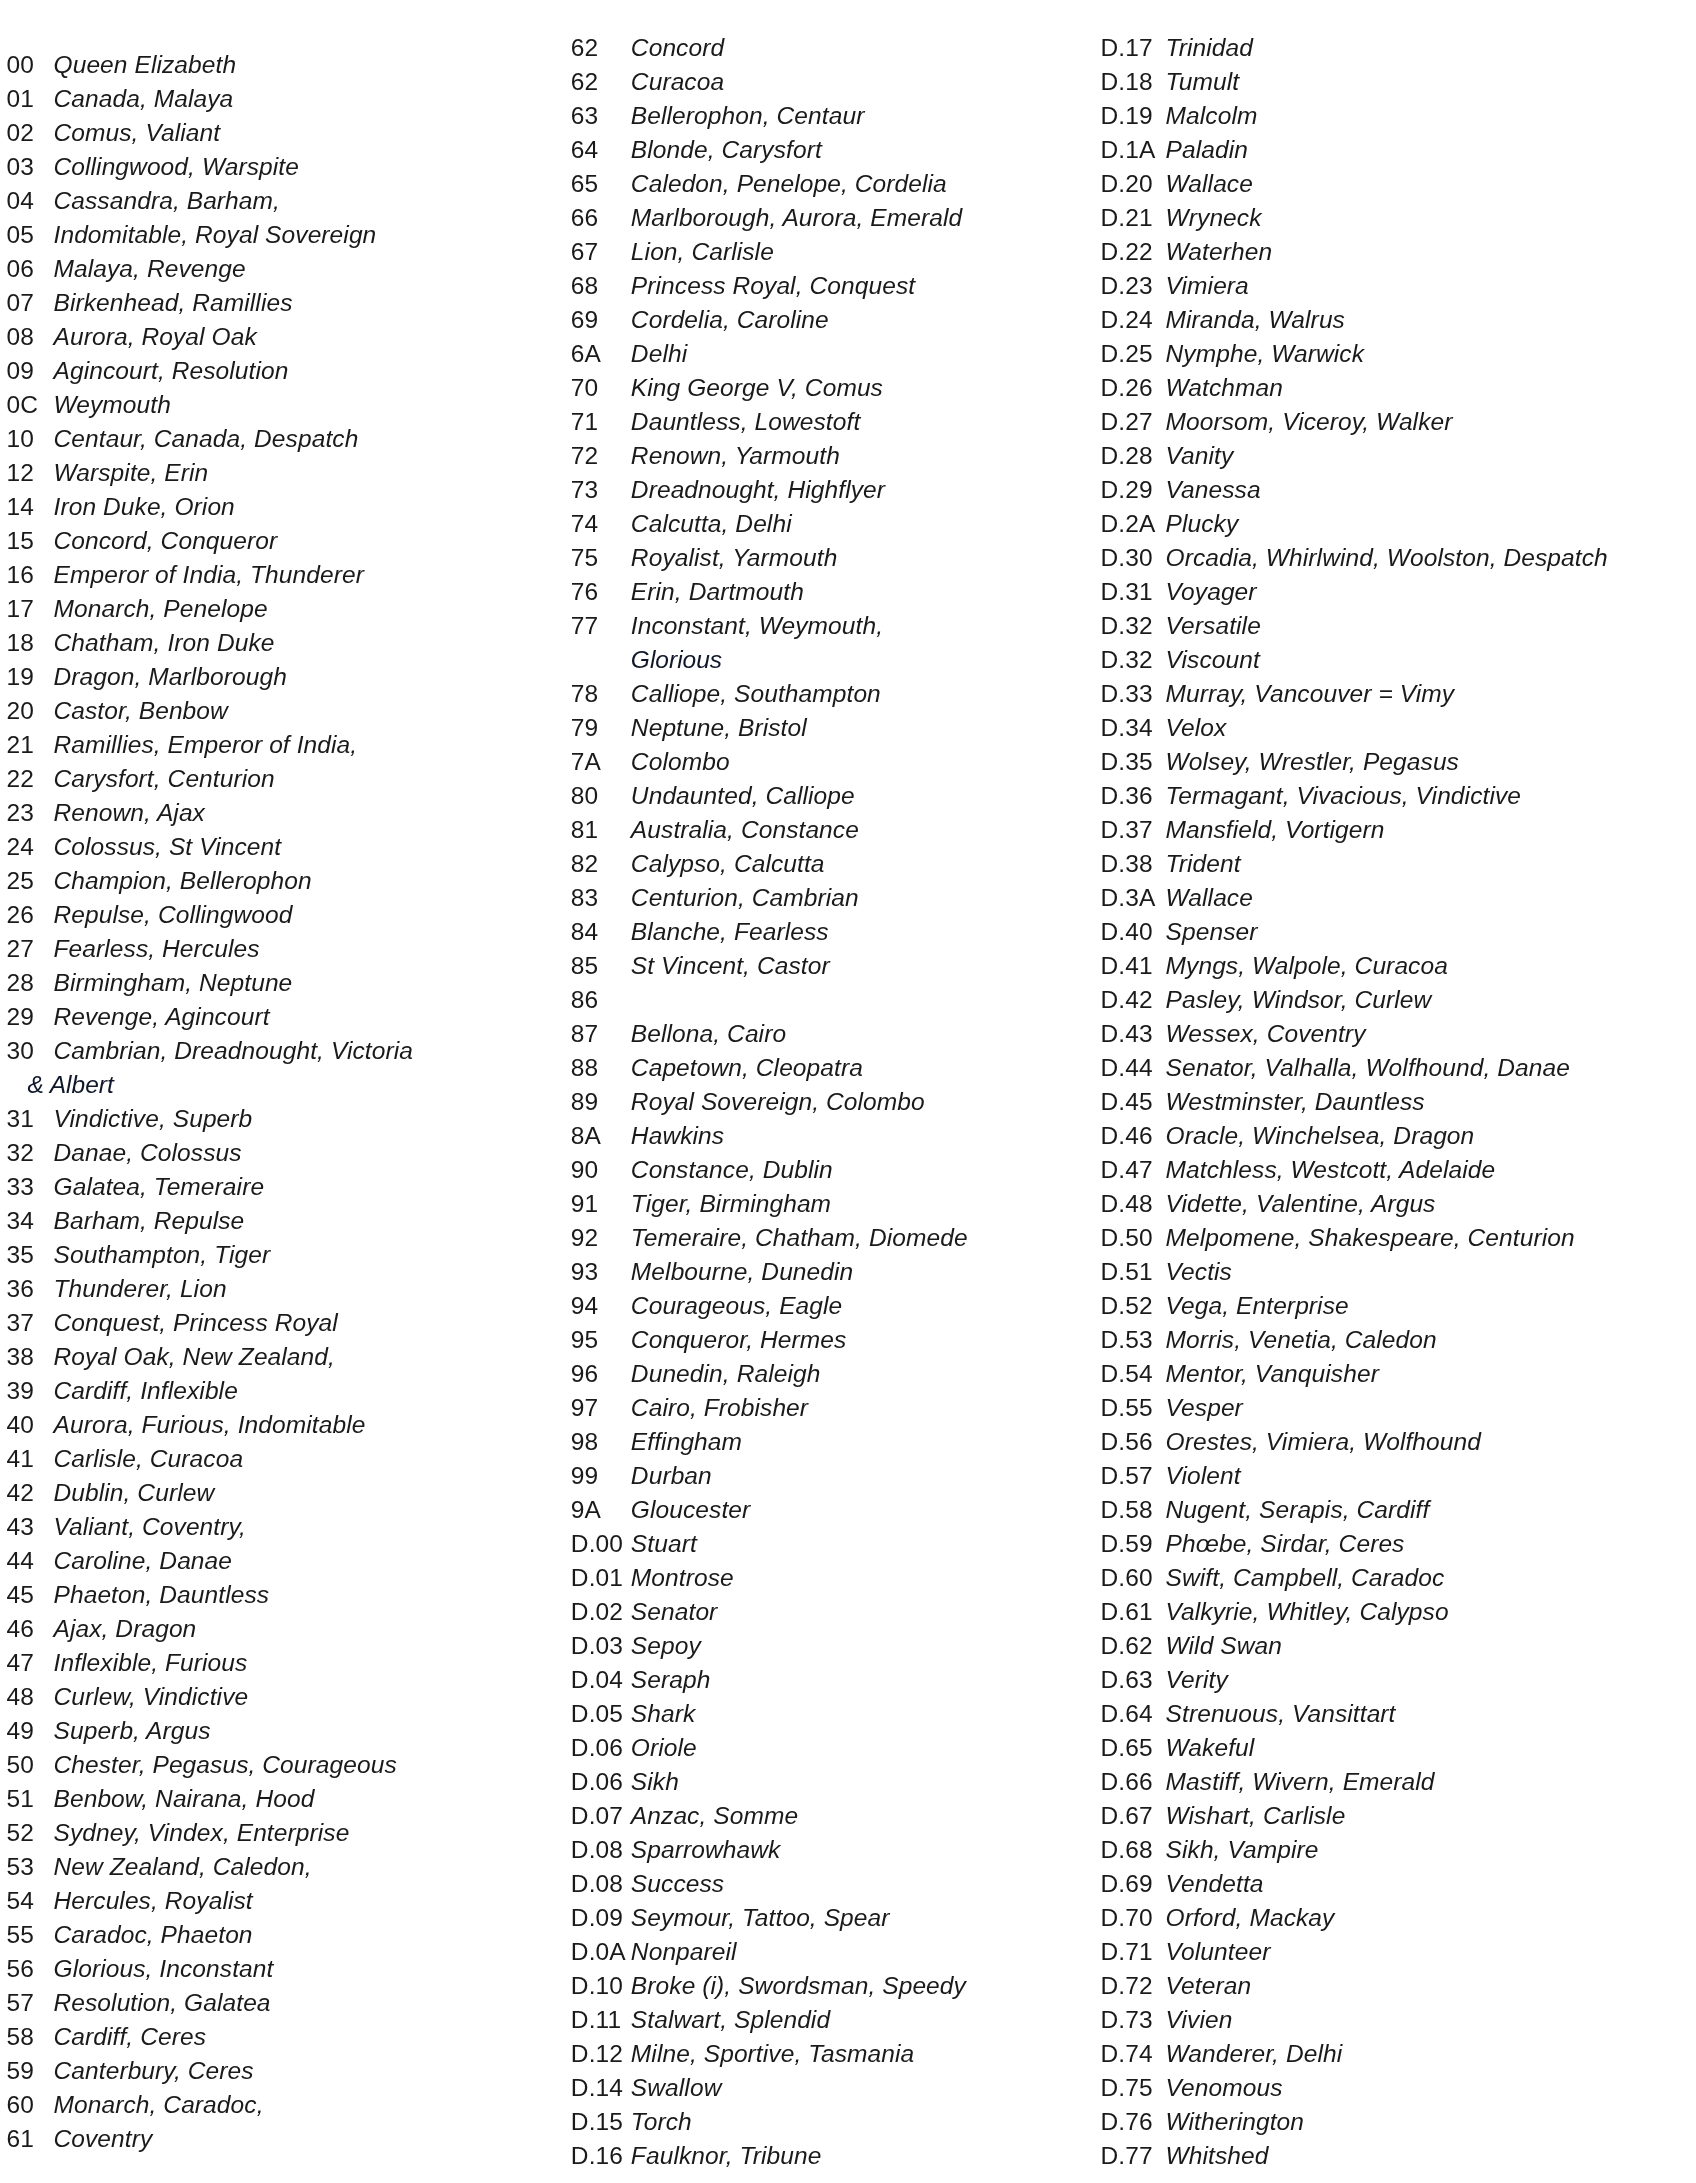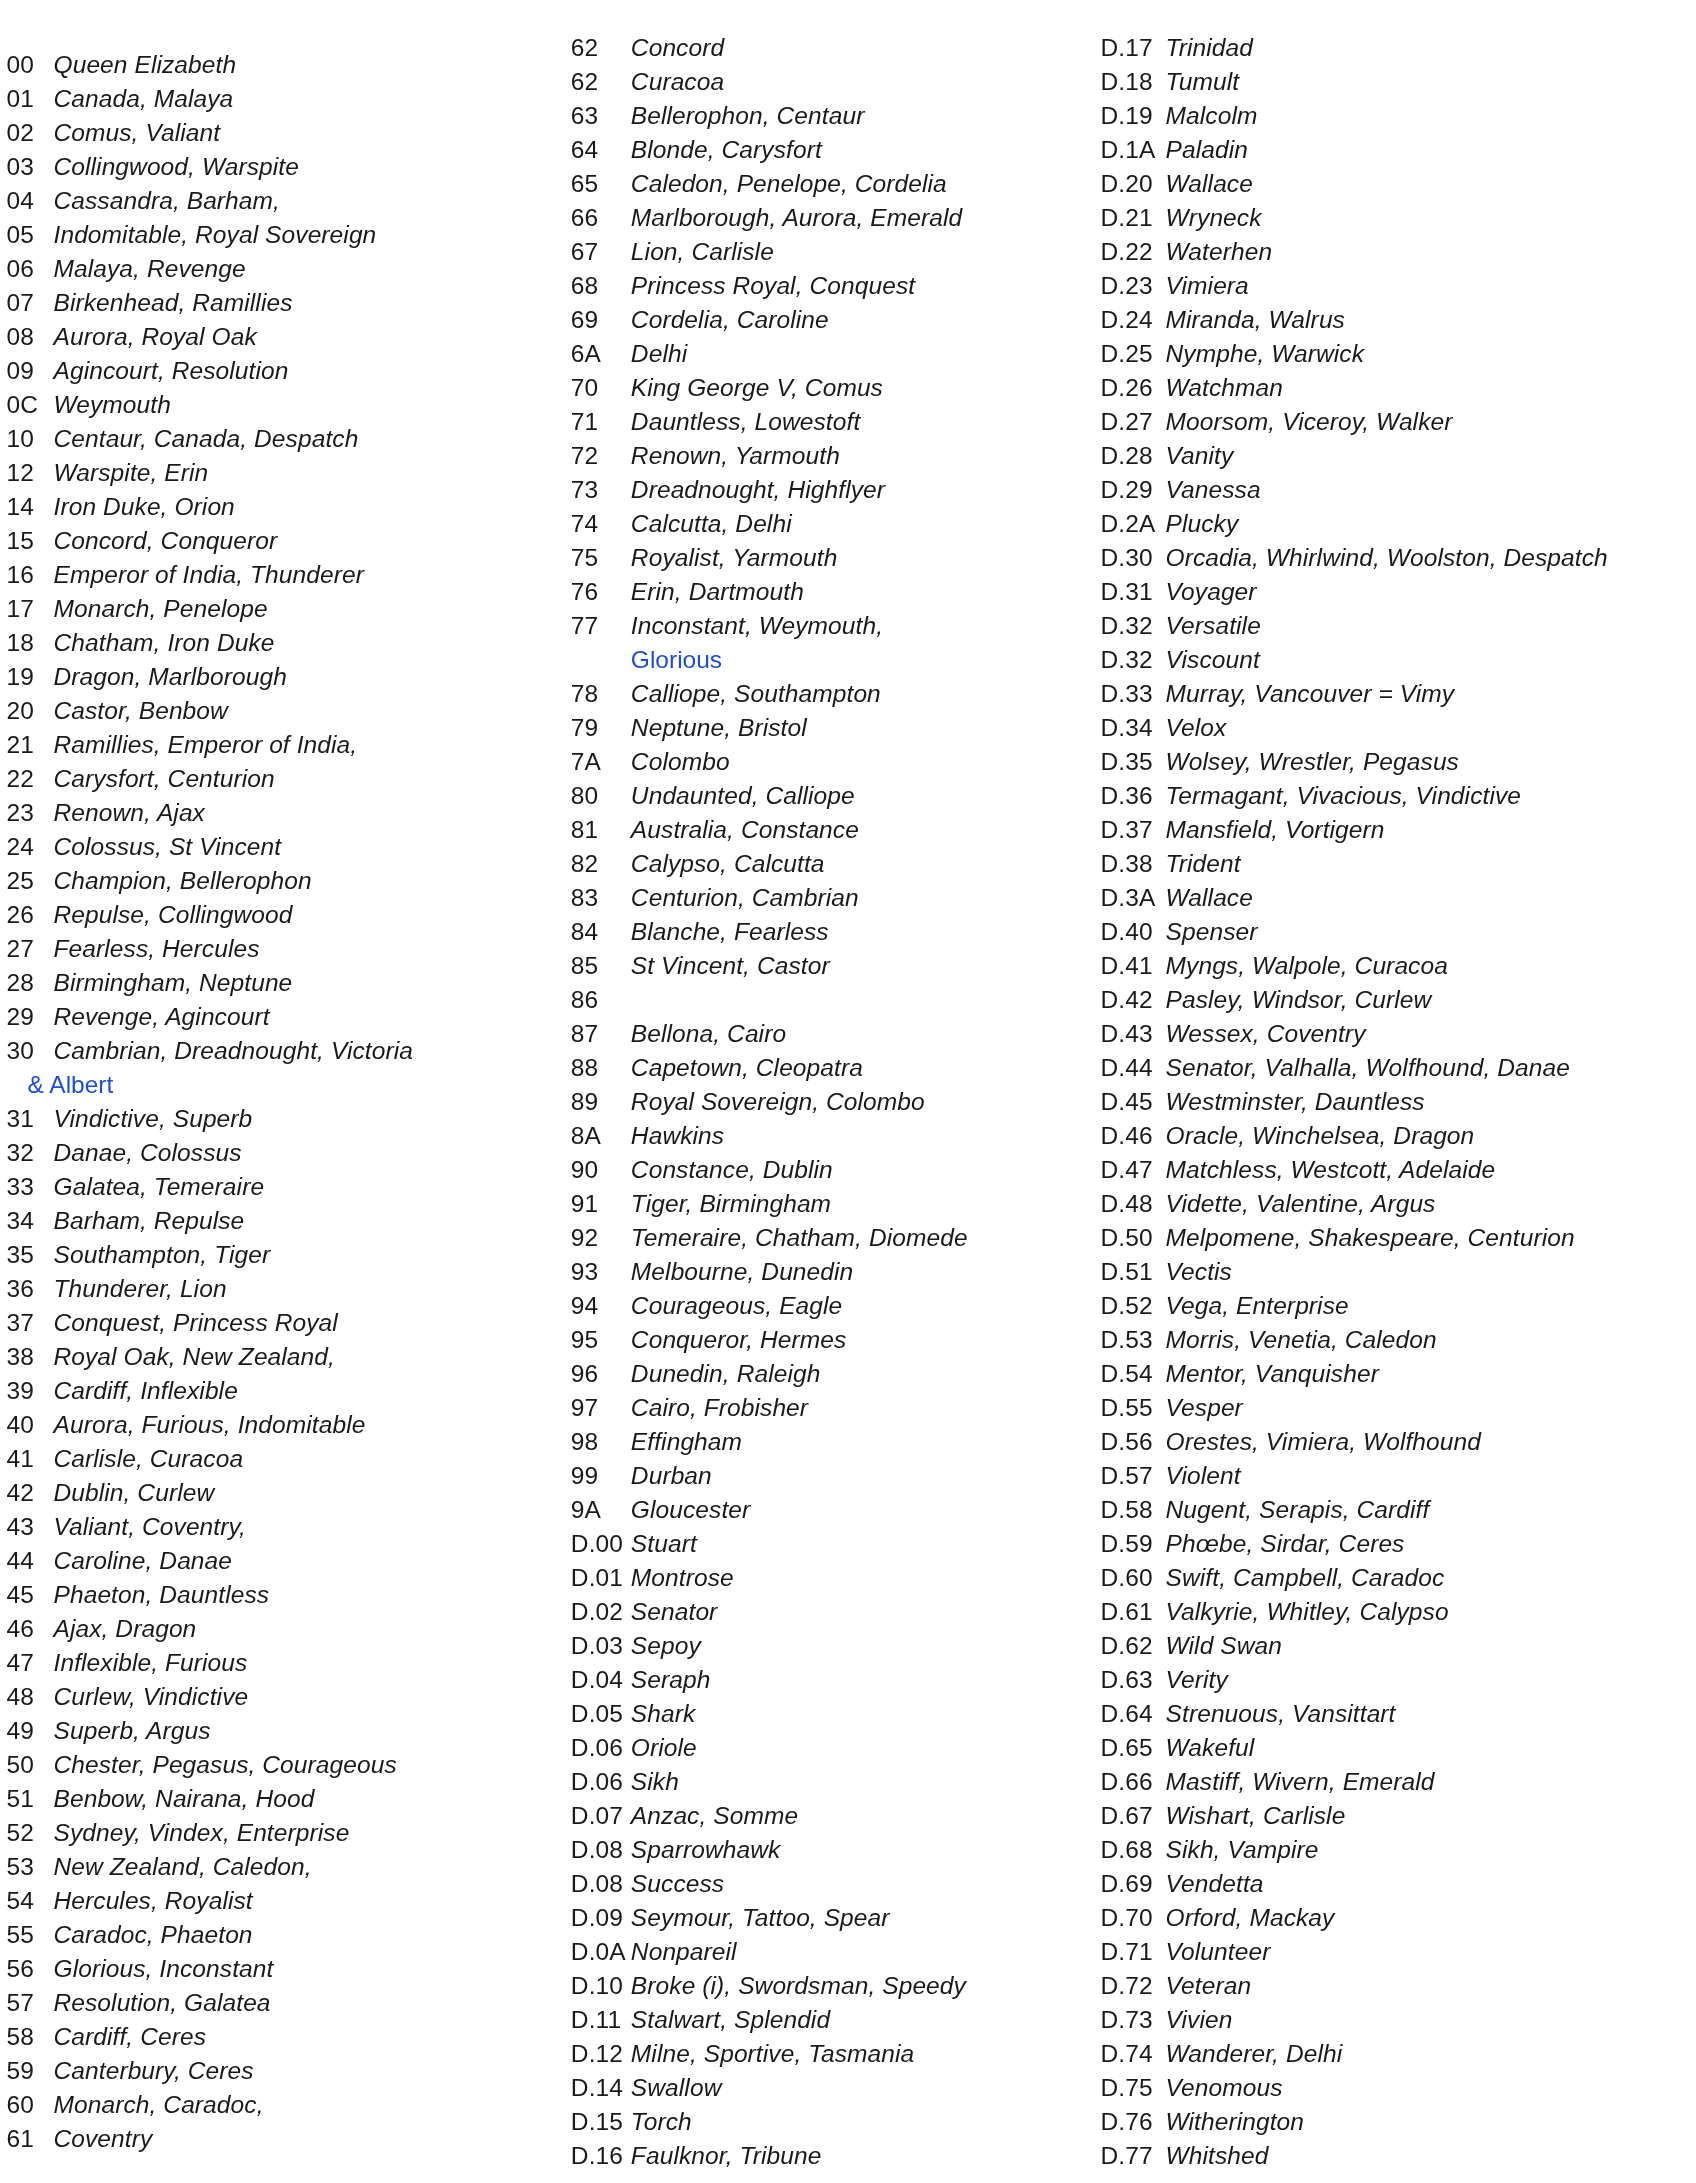--- a/index.html
+++ b/index.html
@@ -59,23 +59,24 @@
 
   .names {
     font-style: italic;
     font-size: 24.5px;
     letter-spacing: 0.1px;
     color: #1a1a1a;
     flex: 1 1 auto;
   }
   .cont {
     display: block;
+    font-style: italic;
     font-size: 24.5px;
     line-height: 34px;
-    color: #1d4ed8;
+    color: #0f172a;
     white-space: nowrap;
   }
   .col-1 .cont { margin-left: 21px; }
   .col-2 .cont { margin-left: 60px; }
 </style>
 </head>
 <body>
 
 <div id="page">
   <div class="columns">

